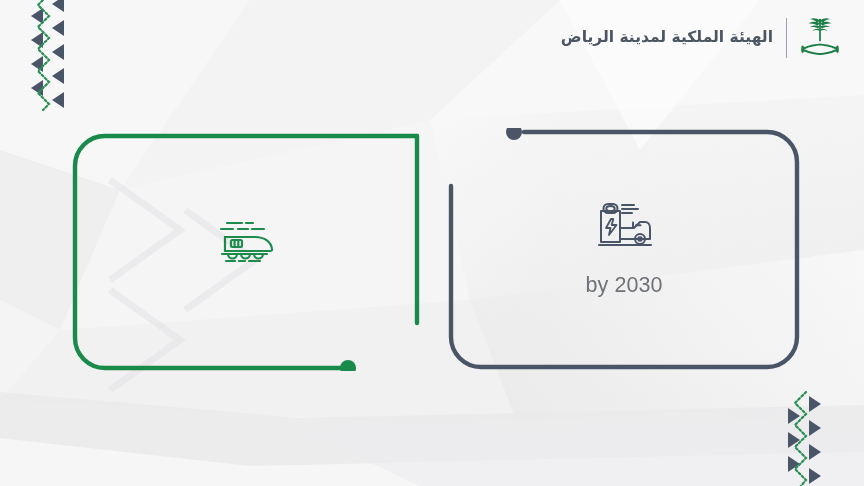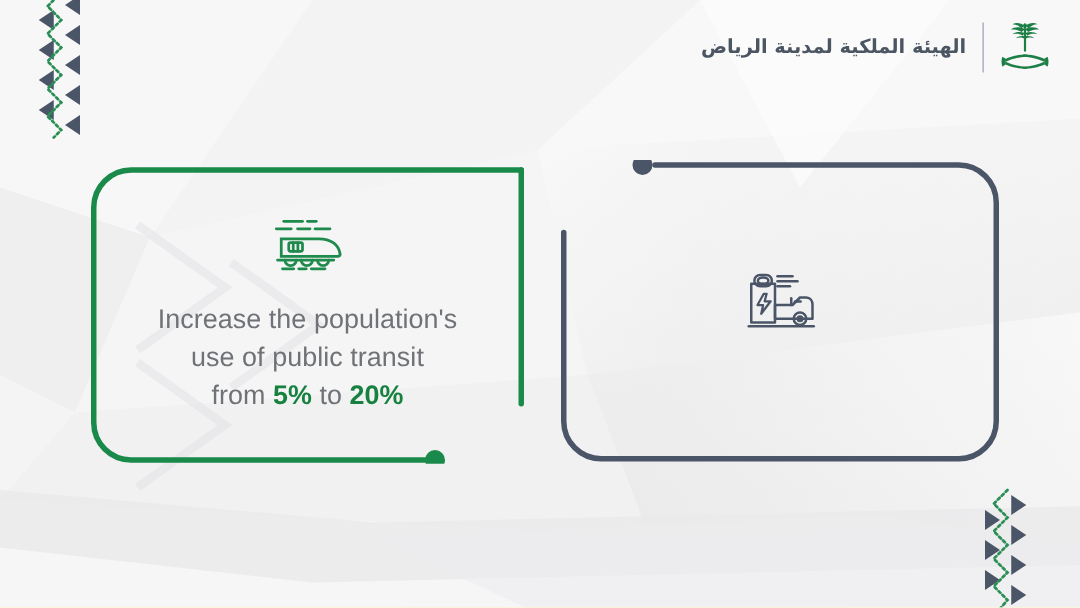--- a/index.html
+++ b/index.html
@@ -1,21 +1,21 @@
 <!DOCTYPE html>
 <html><head>
 <meta charset="utf-8">
 <style>
   html,body{margin:0;padding:0;}
   body{
     width:864px;height:486px;overflow:hidden;
     font-family:"Liberation Sans", sans-serif;
     background:#f2f2f2;
   }
-  #stage{position:relative;width:864px;height:486px;overflow:hidden;background:#fef9c3;}
+  #stage{position:relative;width:864px;height:486px;overflow:hidden;background:#5eead4;}
 
   
   .bg-layer{position:absolute;inset:0;}
   .bg-base{
     background:
       linear-gradient(103deg,#fafafa 0%,#f4f4f5 38%,#ededee 62%,#f7f7f8 100%);
   }
 
   
   .wm{position:absolute;opacity:.55;}
@@ -151,25 +151,20 @@
           <path d="M13 36 a4.5 4.5 0 0 0 9 0"></path>
           <path d="M26 36 a4.5 4.5 0 0 0 9 0"></path>
           <path d="M39 36 a4.5 4.5 0 0 0 9 0"></path>
 
           <line x1="11" y1="43" x2="20" y2="43"></line>
           <line x1="24" y1="43" x2="30" y2="43"></line>
           <line x1="34" y1="43" x2="45" y2="43"></line>
         </g>
       </svg>
 
-      <div class="card-text">
-        <div>Increase the population's</div>
-        <div>use of public transit</div>
-        <div><span>from </span><span class="hl-green">5%</span><span> to </span><span class="hl-green">20%</span></div>
-      </div>
     </div>
   </div>
 
   <div class="card" style="left:448px;top:128px;width:352px;height:243px;">
     <svg width="352" height="243" viewBox="0 0 352 243" style="position:absolute;left:0;top:0;">
 
       <path d="M76 4 L319 4 A30 30 0 0 1 349 34 L349 209 A30 30 0 0 1 319 239 L33 239 A30 30 0 0 1 3 209 L3 58" fill="none" stroke="#4a5568" stroke-width="4.4" stroke-linecap="round"></path>
       <circle cx="66" cy="4" r="8" fill="#4a5568"></circle>
     </svg>
 
@@ -192,20 +187,21 @@
           <path d="M38 30 L38 24.5"></path>
           <path d="M41 27.2 L45.5 27.2"></path>
           <circle cx="45" cy="41" r="5"></circle>
           <circle cx="45" cy="41" r="1.8"></circle>
 
           <line x1="4" y1="47" x2="56" y2="47"></line>
         </g>
       </svg>
 
       <div class="card-text">
+        <div>by 2030</div>
       </div>
     </div>
   </div>
 
   <svg class="chev" style="left:24px;top:-6px;" width="46" height="118" viewBox="0 0 46 118">
     <g fill="#4a5568">
       <polygon points="40,2 40,18 28,10"></polygon>
       <polygon points="40,26 40,42 28,34"></polygon>
       <polygon points="40,50 40,66 28,58"></polygon>
       <polygon points="40,74 40,90 28,82"></polygon>

